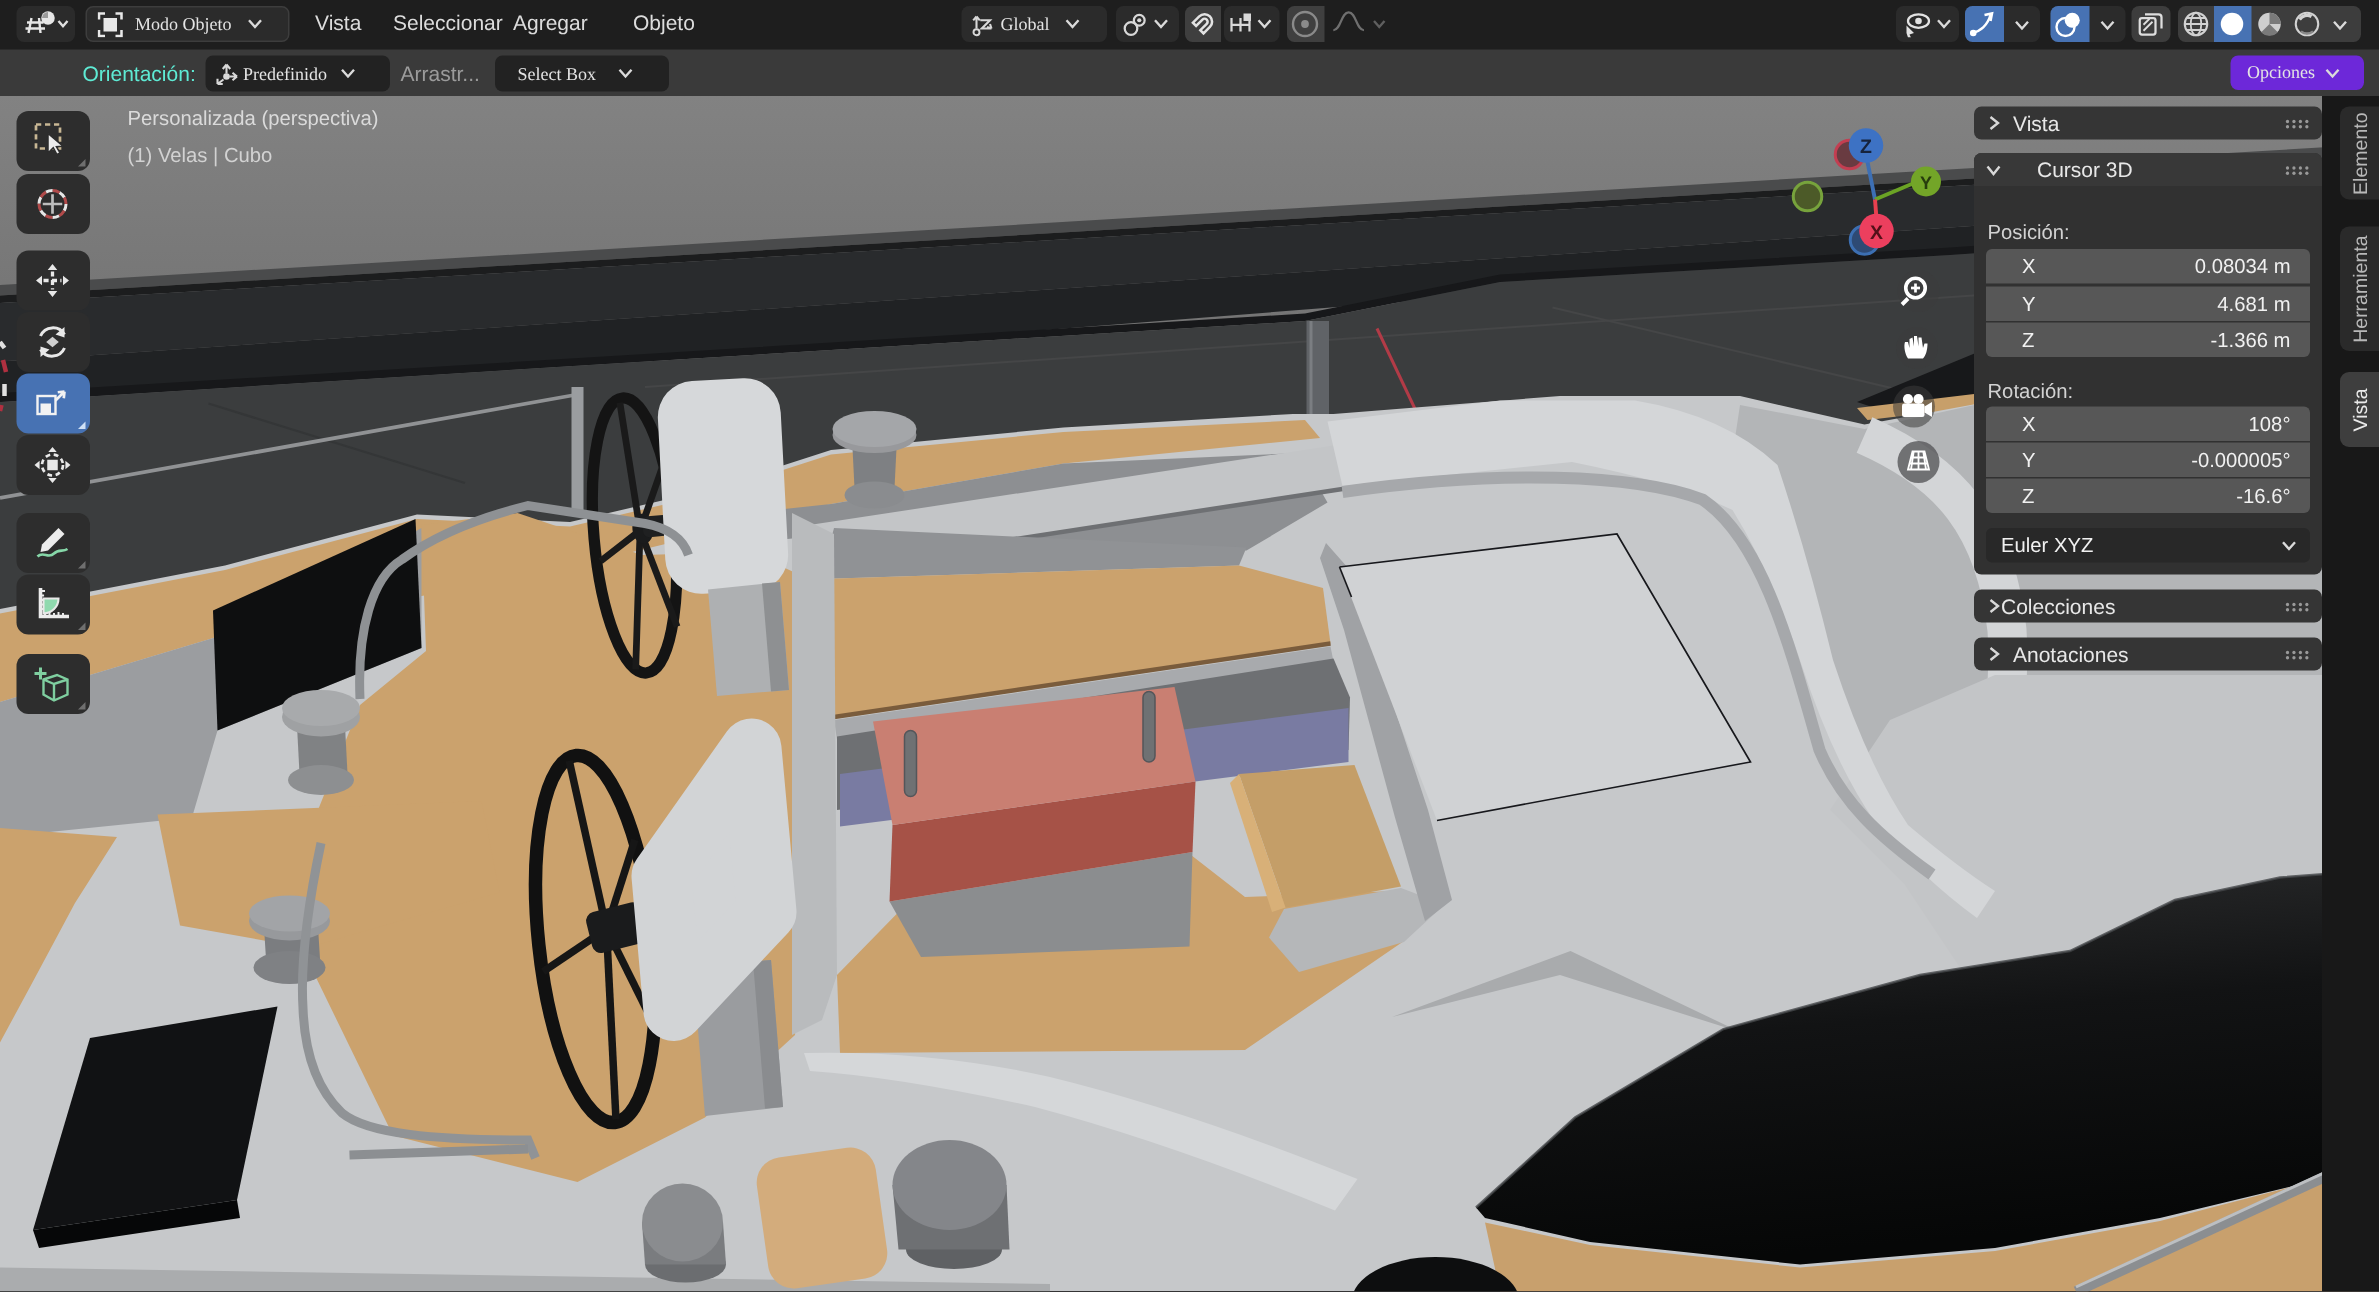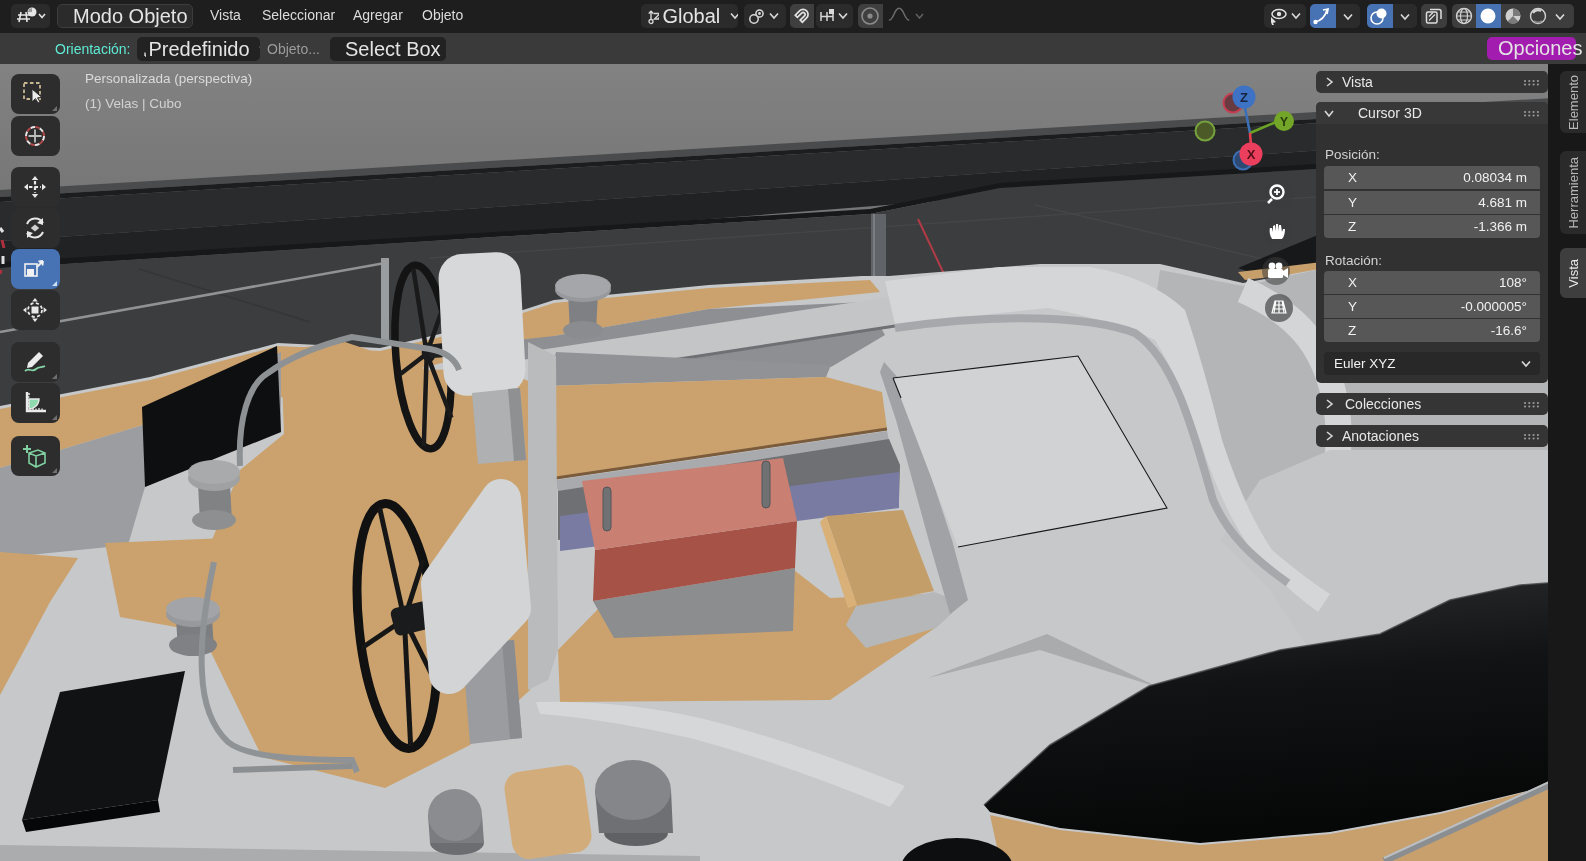--- a/index.html
+++ b/index.html
@@ -3,21 +3,21 @@
 <meta charset="utf-8">
 <style>
 html,body{margin:0;padding:0;width:1586px;height:861px;overflow:hidden;background:#1d1d1d;
 font-family:"Liberation Sans",sans-serif;-webkit-font-smoothing:antialiased;}
 *{box-sizing:border-box;}
 .abs{position:absolute;}
 #root{position:relative;width:1586px;height:861px;}
 
 #hdr1{position:absolute;left:0;top:0;width:1586px;height:33px;background:#1e1e1e;}
 #hdr2{position:absolute;left:0;top:33px;width:1586px;height:31px;background:#3a3a3a;}
-.btn{position:absolute;background:#2b2b2b;border-radius:5px;display:flex;align-items:center;color:#e4e4e4;font-size:20px;white-space:nowrap;}
+.btn{position:absolute;background:#2b2b2b;border-radius:5px;display:flex;align-items:center;color:#e4e4e4;font-size:12px;white-space:nowrap;font-family:Liberation Serif, serif;}
 .menu{position:absolute;color:#dcdcdc;font-size:14px;top:7px;}
 .lbl{position:absolute;color:#5eead4;font-size:14px;}
 
 .tool{position:absolute;left:11px;width:49px;height:40px;background:#2d2d2d;border-radius:8px;}
 .tool.act{background:#4772b3;}
 .tool svg{position:absolute;left:11px;top:7px;}
 .corner{position:absolute;right:3px;bottom:3px;width:0;height:0;border-left:5px solid transparent;border-bottom:5px solid #6f6f6f;}
 
 .pbox{position:absolute;left:1316px;width:232px;background:#353535;border-radius:5px;color:#e8e8e8;font-size:14px;}
 .phead{height:22px;display:flex;align-items:center;}
@@ -262,21 +262,21 @@
         <rect x="4" y="4" width="9" height="9" fill="#e8e8e8"></rect>
         <path d="M1,5 L1,1 L5,1 M12,1 L16,1 L16,5 M16,12 L16,16 L12,16 M5,16 L1,16 L1,12" stroke="#e8e8e8" stroke-width="1.7" fill="none"></path>
       </svg>
       <span style="margin-left:8px">Modo Objeto</span>
       <svg width="12" height="8" style="margin-left:10px">
           <path d="M2,1.5 l4,4.5 l4,-4.5" stroke="#dadada" stroke-width="1.6" fill="none"></path>
         </svg>
     </div>
     <div class="menu" style="left:210px">Vista</div>
     <div class="menu" style="left:262px">Seleccionar</div>
-    <div class="menu" style="left:353px">Agregar</div>
+    <div class="menu" style="left:342px">Agregar</div>
     <div class="menu" style="left:422px">Objeto</div>
 
     <div class="btn" style="left:641px;top:4px;width:97px;height:24px">
       <svg width="17" height="17" style="margin-left:6px">
         <circle cx="4" cy="13.5" r="2" fill="none" stroke="#d8d8d8" stroke-width="1.3"></circle>
         <path d="M4,11 L4,3 M4,3 l-2.2,2.6 M4,3 l2.2,2.6" stroke="#d8d8d8" stroke-width="1.4" fill="none"></path>
         <path d="M6.5,5.5 L13,5.5 L7.5,11 L14,11 M14,11 l-3,-1 M14,11 l-1,-3" stroke="#d8d8d8" stroke-width="1.4" fill="none"></path>
       </svg>
       <span style="margin-left:3px">Global</span>
       <svg width="12" height="8" style="margin-left:9px">
@@ -389,28 +389,28 @@
         <circle cx="8" cy="10" r="2.2" fill="#d8d8d8"></circle>
         <path d="M8,8 L8,2 M8,2 l-2.5,3 M8,2 l2.5,3" stroke="#d8d8d8" stroke-width="1.4" fill="none"></path>
         <path d="M10,10 L15,10 M15,10 l-3,-2.5 M15,10 l-3,2.5" stroke="#d8d8d8" stroke-width="1.4" fill="none"></path>
         <path d="M6,12 L2,15 M2,15 l3.5,0 M2,15 l0,-3.5" stroke="#d8d8d8" stroke-width="1.4" fill="none"></path>
       </svg>
       <span style="margin-left:2px">Predefinido</span>
       <svg width="12" height="8" style="margin-left:8px">
           <path d="M2,1.5 l4,4.5 l4,-4.5" stroke="#dadada" stroke-width="1.6" fill="none"></path>
         </svg>
     </div>
-    <div class="lbl" style="left:267px;top:8px;color:#9b9b9b">Objeto...</div>
+    <div class="lbl" style="left:267px;top:8px;color:#9b9b9b">Arrastr...</div>
     <div class="btn" style="left:330px;top:4px;width:116px;height:24px;background:#222">
       <span style="margin-left:15px">Select Box</span>
       <svg width="12" height="8" style="margin-left:14px">
           <path d="M2,1.5 l4,4.5 l4,-4.5" stroke="#dadada" stroke-width="1.6" fill="none"></path>
         </svg>
     </div>
-    <div class="btn" style="left:1487px;top:4px;width:89px;height:23px;background:#a21caf">
+    <div class="btn" style="left:1487px;top:4px;width:89px;height:23px;background:#6d28d9">
       <span style="margin-left:11px">Opciones</span>
       <svg width="12" height="8" style="margin-left:6px">
           <path d="M2,1.5 l4,4.5 l4,-4.5" stroke="#dadada" stroke-width="1.6" fill="none"></path>
         </svg>
     </div>
   </div>
   <div id="toolbar">
     <div class="tool" style="top:74px">
       <svg width="26" height="26">
         <rect x="2" y="2" width="16" height="16" fill="none" stroke="#c8b794" stroke-width="1.8" stroke-dasharray="3.5,2.5"></rect>
@@ -548,21 +548,21 @@
         <svg width="12" height="8" style="position:absolute;right:8px;top:8px">
             <path d="M2,1.5 l4,4.5 l4,-4.5" stroke="#dadada" stroke-width="1.6" fill="none"></path>
           </svg>
       </div>
     </div>
     <div class="pbox" style="top:393px;height:22px">
       <div class="phead">
         <svg width="9" height="10" style="margin-left:9px">
             <path d="M2,1 l5,4 l-5,4" fill="none" stroke="#d8d8d8" stroke-width="1.6"></path>
           </svg>
-        <span style="margin-left:11px">Colecciones</span>
+        <span style="margin-left:0">Colecciones</span>
       </div>
       <svg class="grip" viewBox="0 0 17 7">
           <g fill="#999">
             <circle cx="2" cy="2" r="1.1"></circle>
             <circle cx="6.3" cy="2" r="1.1"></circle>
             <circle cx="10.6" cy="2" r="1.1"></circle>
             <circle cx="14.9" cy="2" r="1.1"></circle>
             <circle cx="2" cy="5.5" r="1.1"></circle>
             <circle cx="6.3" cy="5.5" r="1.1"></circle>
             <circle cx="10.6" cy="5.5" r="1.1"></circle>

